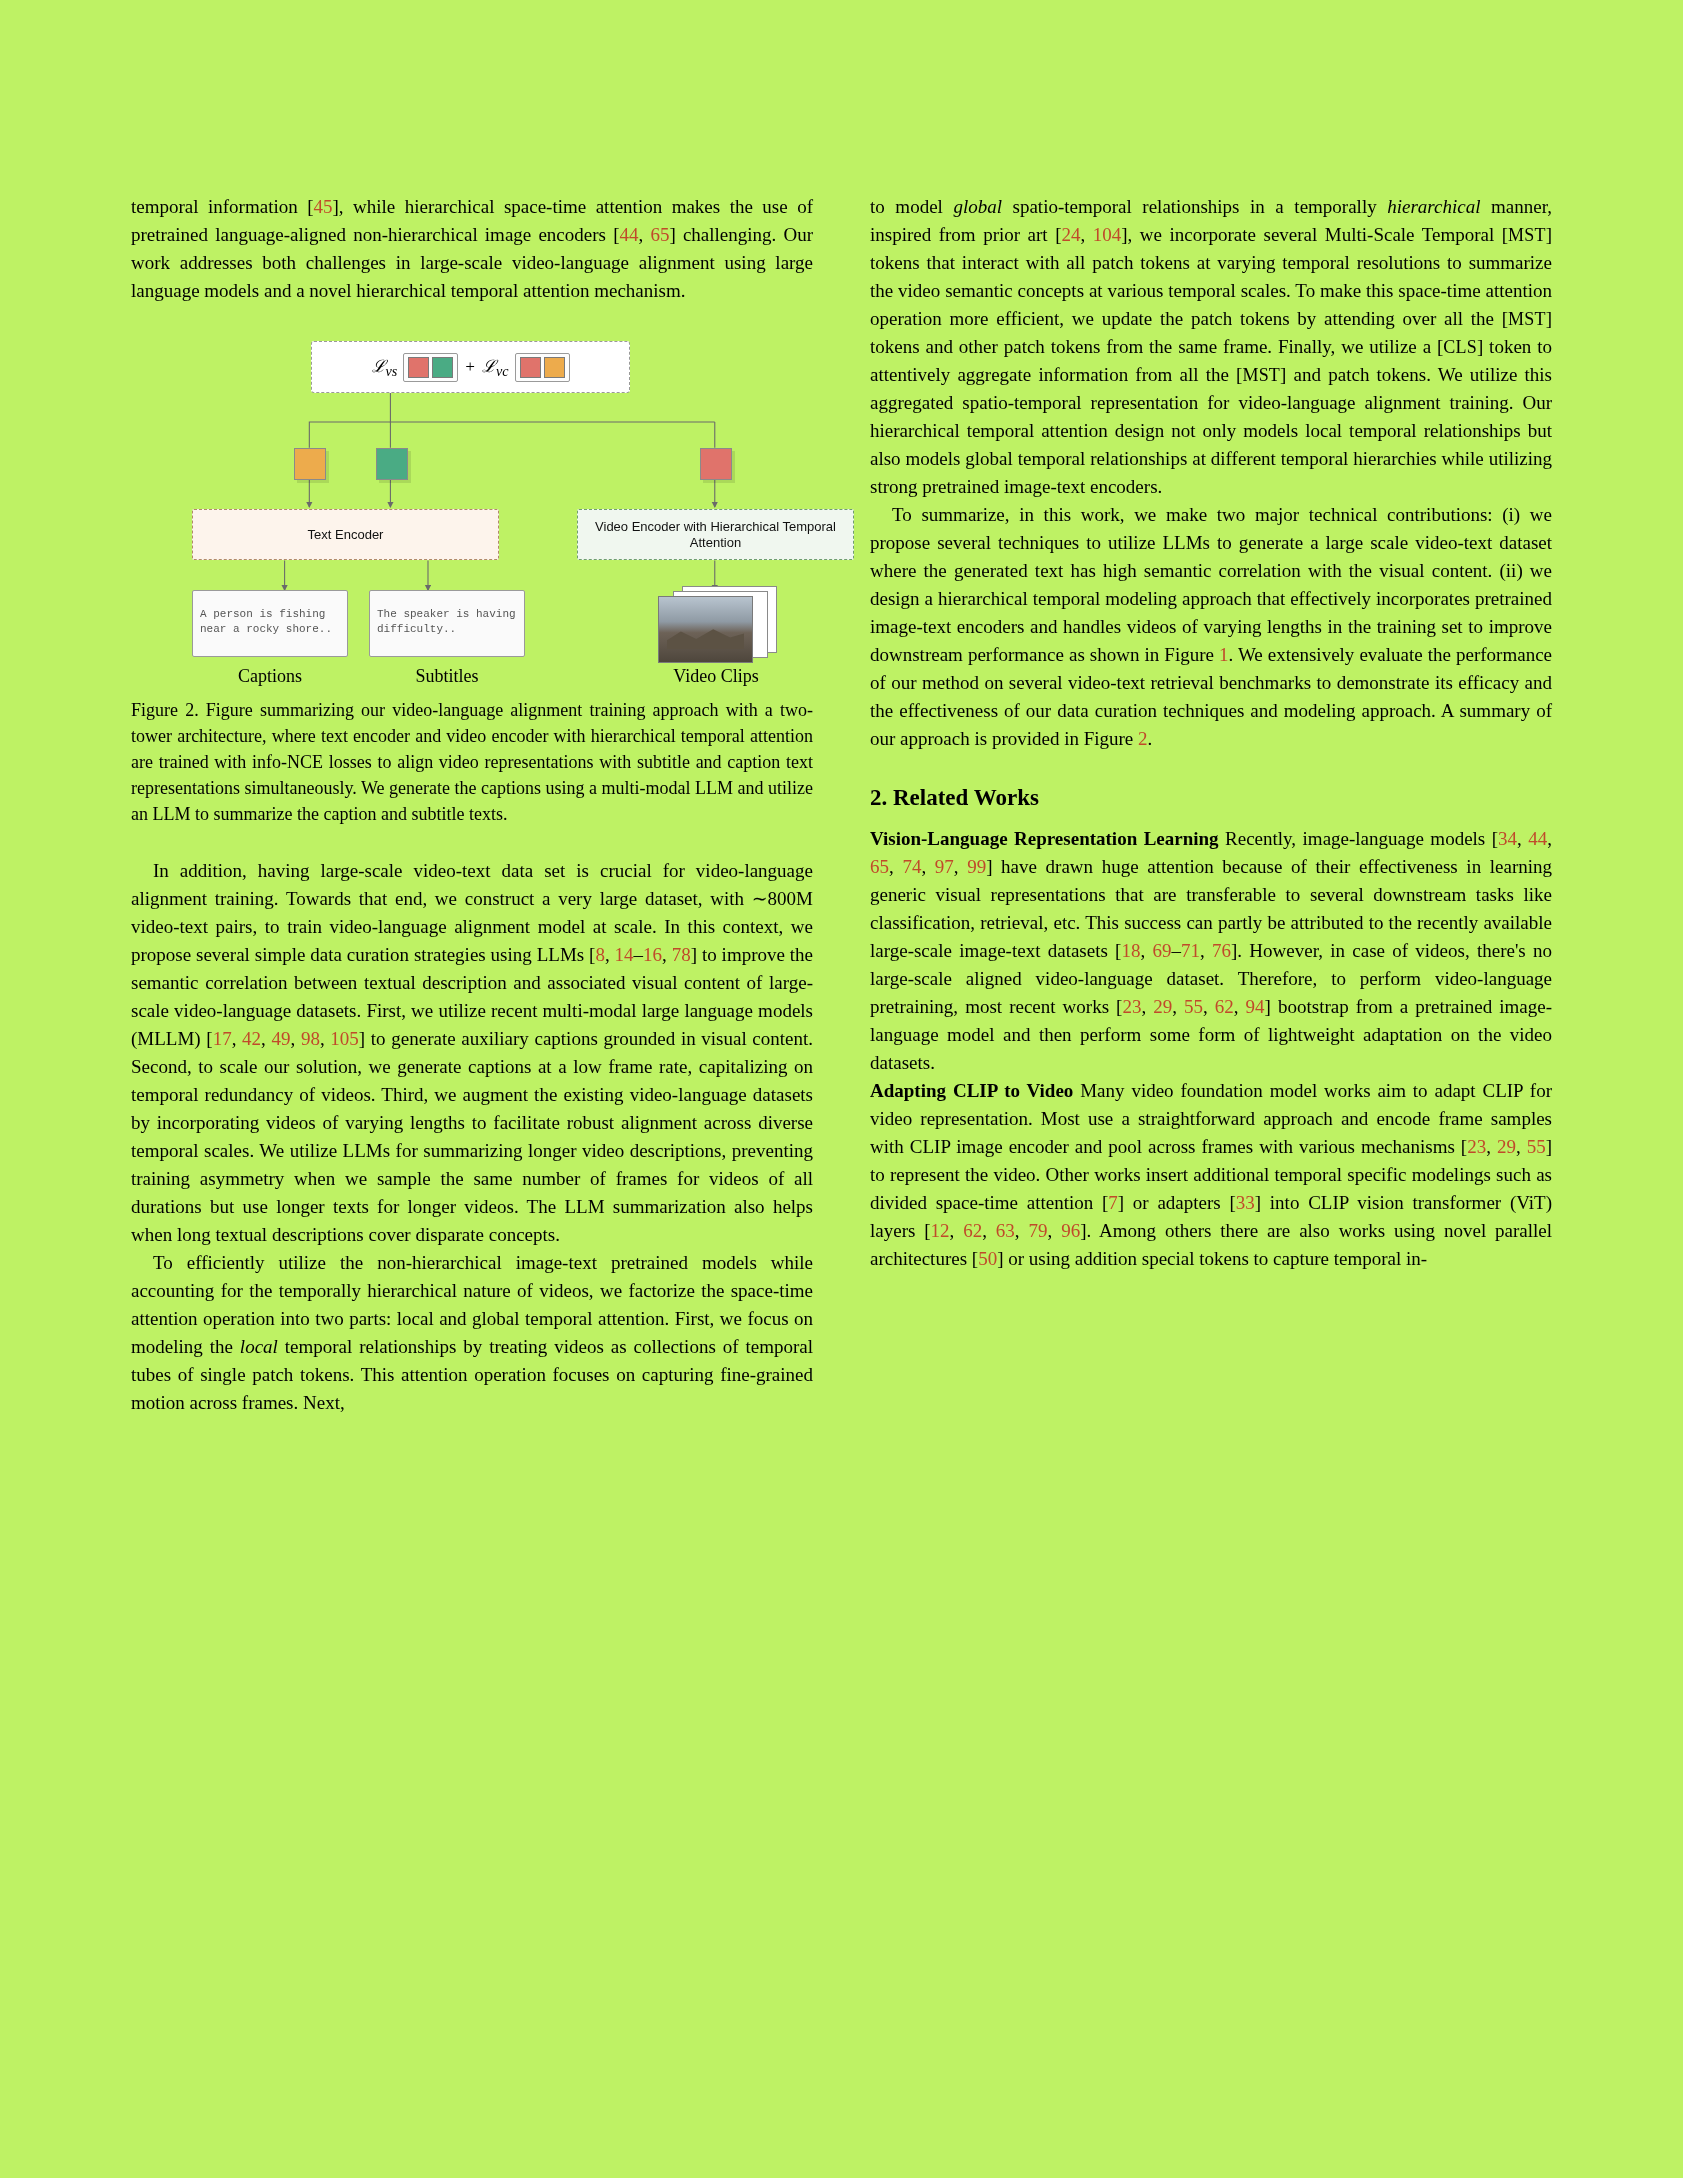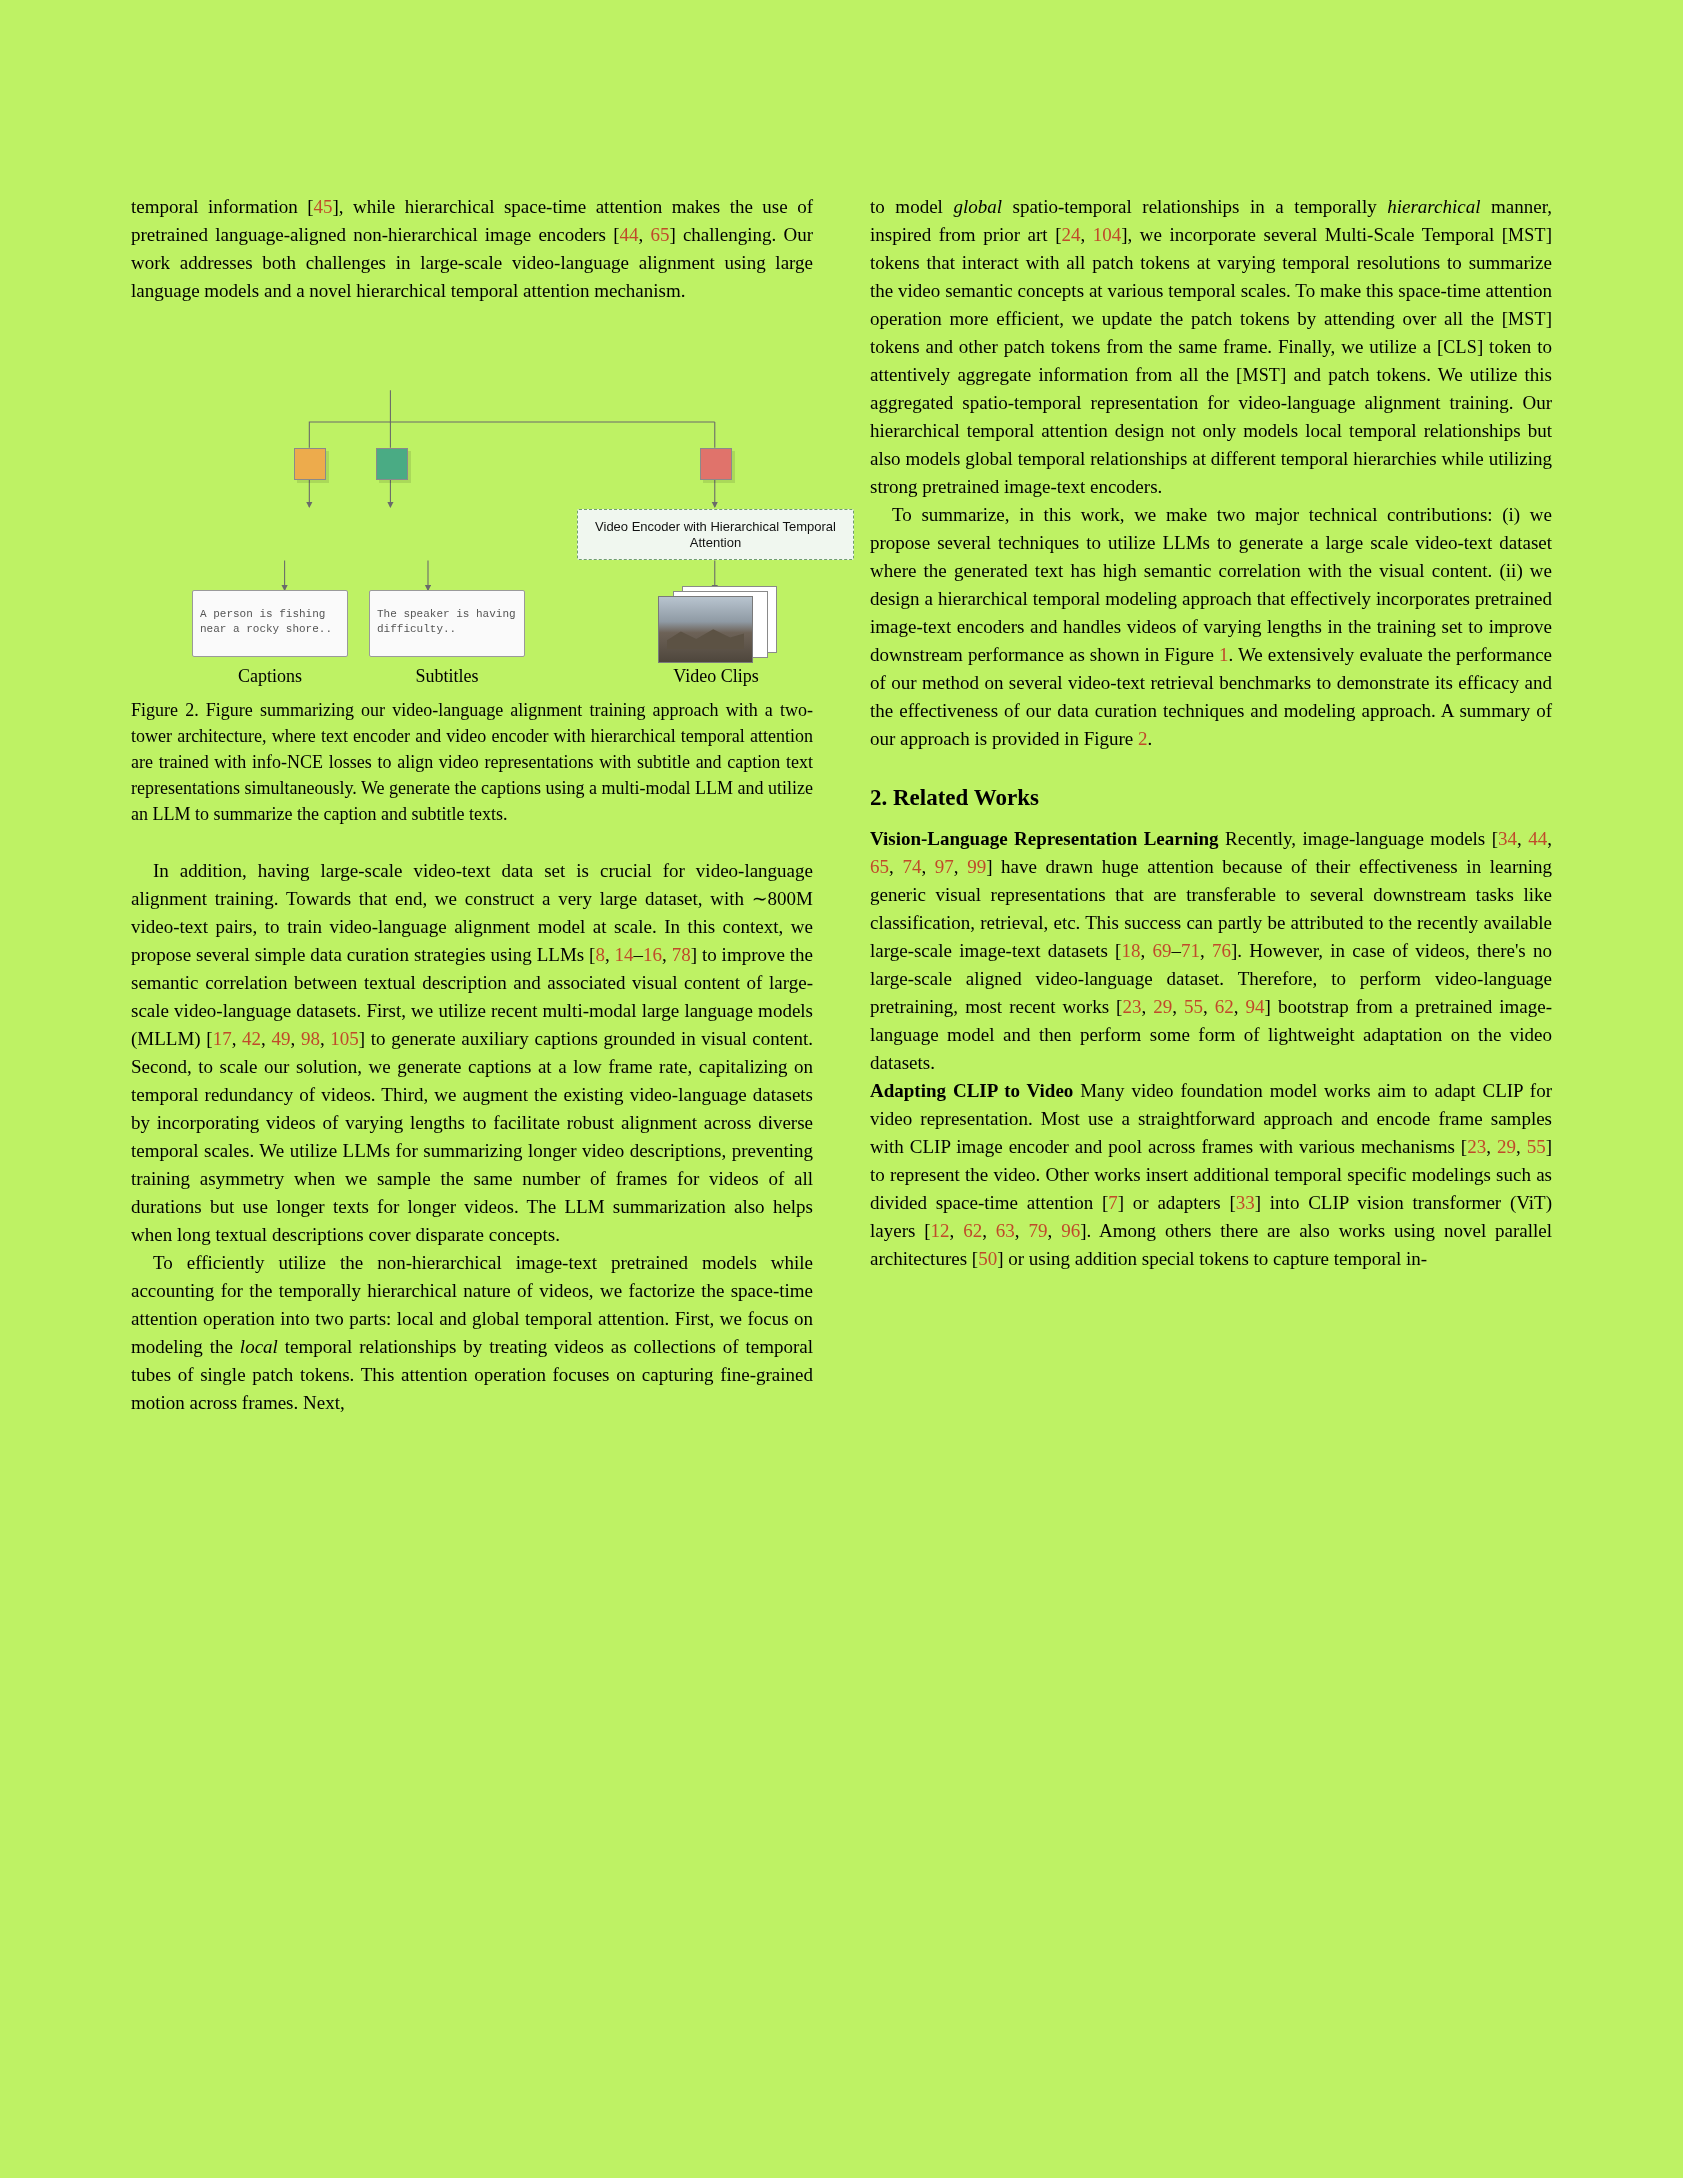--- a/index.html
+++ b/index.html
@@ -219,25 +219,41 @@
               <path d="M300,232 L300,262" marker-end="url(#ar)"></path>
               <path d="M590,232 L590,262" marker-end="url(#ar)"></path>
             </g>
             <defs>
               <marker id="ar" markerWidth="7" markerHeight="7" refX="5" refY="3" orient="auto">
                 <path d="M0,0 L6,3 L0,6 z" fill="#6a6a6a"></path>
               </marker>
             </defs>
           </svg>
 
+          <div class="loss-row">
+            <span class="loss-label">ℒ<sub>vs</sub></span>
+            <span class="pair">
+              <span class="chip red"></span>
+              <span class="chip green"></span>
+            </span>
+            <span class="loss-label">+</span>
+            <span class="loss-label">ℒ<sub>vc</sub></span>
+            <span class="pair">
+              <span class="chip red"></span>
+              <span class="chip orange"></span>
+            </span>
+          </div>
 
           <div class="token orange" style="left:163px; top:117px;"></div>
           <div class="token green" style="left:245px; top:117px;"></div>
           <div class="token red" style="left:569px; top:117px;"></div>
 
+          <div class="encoder" style="left:61px; top:178px; width:307px; height:51px;">
+            <span>Text Encoder</span>
+          </div>
 
           <div class="encoder video" style="left:446px; top:178px; width:277px; height:51px;">
             <span>Video Encoder with Hierarchical Temporal Attention</span>
           </div>
 
           <div class="textcard" style="left:61px; top:259px; width:156px; height:67px;">
             <span>A person is fishing near a rocky shore..</span>
           </div>
 
           <div class="textcard" style="left:238px; top:259px; width:156px; height:67px;">

